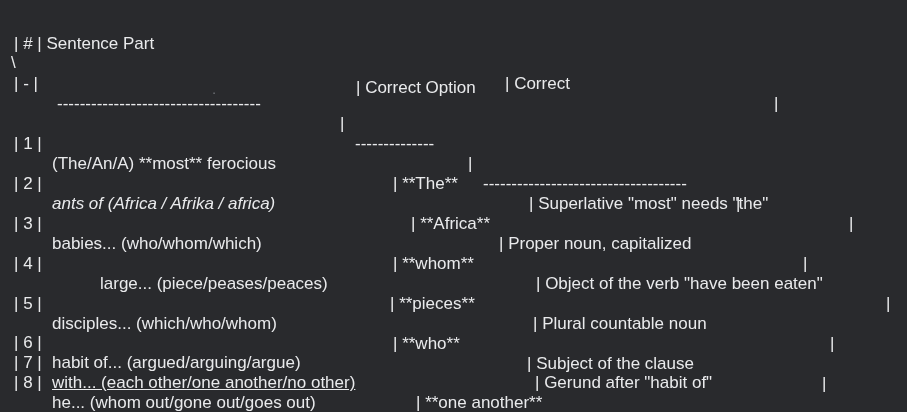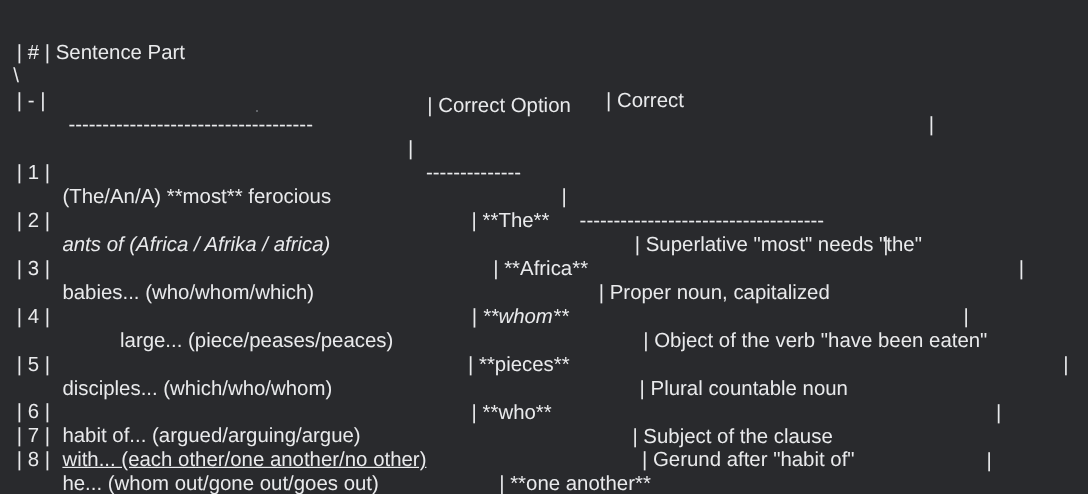--- a/index.html
+++ b/index.html
@@ -92,21 +92,21 @@
     <span class="seg" style="left:52px;font-style:italic;">ants of (Africa / Afrika / africa)</span>
     <span class="seg" style="left:365px;margin-left:46px;">| **Africa**</span>
     <span class="seg" style="left:499px;">| Proper noun, capitalized</span>
     <span class="seg" style="left:803px;">|</span>
   </div>
 
   
   <div class="line" style="top:194px;">
     <span class="seg" style="left:14px;">| 3 |</span>
     <span class="seg" style="left:52px;">babies... (who/whom/which)</span>
-    <span class="seg" style="left:393px;font-style:italic;">| **whom**</span>
+    <span class="seg" style="left:393px;">| **whom**</span>
     <span class="seg" style="left:536px;">| Object of the verb "have been eaten"</span>
     <span class="seg" style="left:886px;">|</span>
   </div>
 
   
   <div class="line" style="top:234px;">
     <span class="seg" style="left:14px;">| 4 |</span>
     <span class="seg" style="left:52px;margin-left:48px;">large... (piece/peases/peaces)</span>
     <span class="seg" style="left:390px;">| **pieces**</span>
     <span class="seg" style="left:533px;">| Plural countable noun</span>

